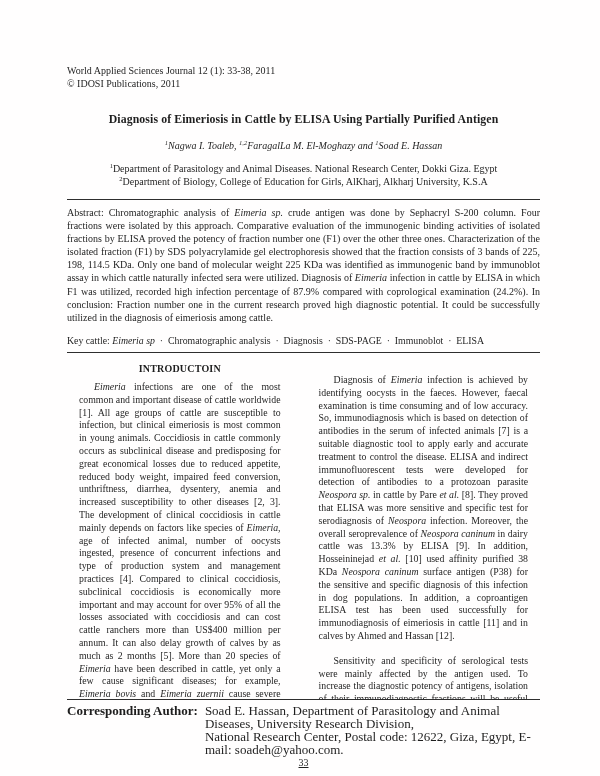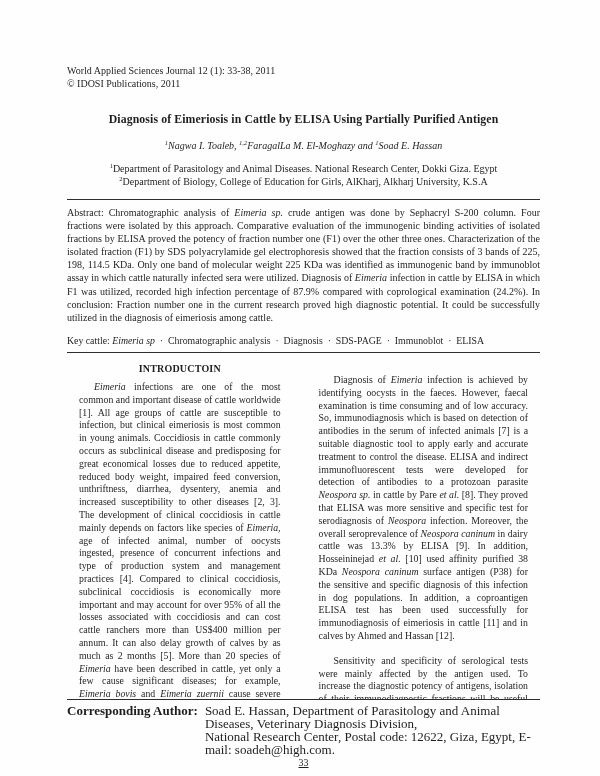--- a/index.html
+++ b/index.html
@@ -153,20 +153,20 @@
       <p class="body-par">Diagnosis of <i>Eimeria</i> infection is achieved by identifying oocysts in the faeces. However, faecal examination is time consuming and of low accuracy. So, immunodiagnosis which is based on detection of antibodies in the serum of infected animals [7] is a suitable diagnostic tool to apply early and accurate treatment to control the disease. ELISA and indirect immunofluorescent tests were developed for detection of antibodies to a protozoan parasite <i>Neospora sp.</i> in cattle by Pare <i>et al.</i> [8]. They proved that ELISA was more sensitive and specific test for serodiagnosis of <i>Neospora</i> infection. Moreover, the overall seroprevalence of <i>Neospora caninum</i> in dairy cattle was 13.3% by ELISA [9]. In addition, Hosseininejad <i>et al.</i> [10] used affinity purified 38 KDa <i>Neospora caninum</i> surface antigen (P38) for the sensitive and specific diagnosis of this infection in dog populations. In addition, a coproantigen ELISA test has been used successfully for immunodiagnosis of eimeriosis in cattle [11] and in calves by Ahmed and Hassan [12].</p>
       <p class="body-par">Sensitivity and specificity of serological tests were mainly affected by the antigen used. To increase the diagnostic potency of antigens, isolation of their immunodiagnostic fractions will be useful [13]. Consequently, the present study was designed to isolate partially purified antigen from <i>Eimeria sp.</i> oocysts and</p>
     </div>
   </div>
 
   <footer class="footer">
     <div class="rule"></div>
     <div class="corresponding">
       <span class="corr-label">Corresponding Author:</span>
       <span class="corr-text">
-        <span class="corr-line">Soad E. Hassan, Department of Parasitology and Animal Diseases, Veterinary Diagnosis Division,</span>
-        <span class="corr-line">National Research Center, Postal code: 12622, Giza, Egypt, E-mail: soadeh@high.com.</span>
+        <span class="corr-line">Soad E. Hassan, Department of Parasitology and Animal Diseases, University Research Division,</span>
+        <span class="corr-line">National Research Center, Postal code: 12622, Giza, Egypt, E-mail: soadeh@yahoo.com.</span>
       </span>
     </div>
     <div class="page-number">33</div>
   </footer>
 
 </div>
 
 </body></html>

